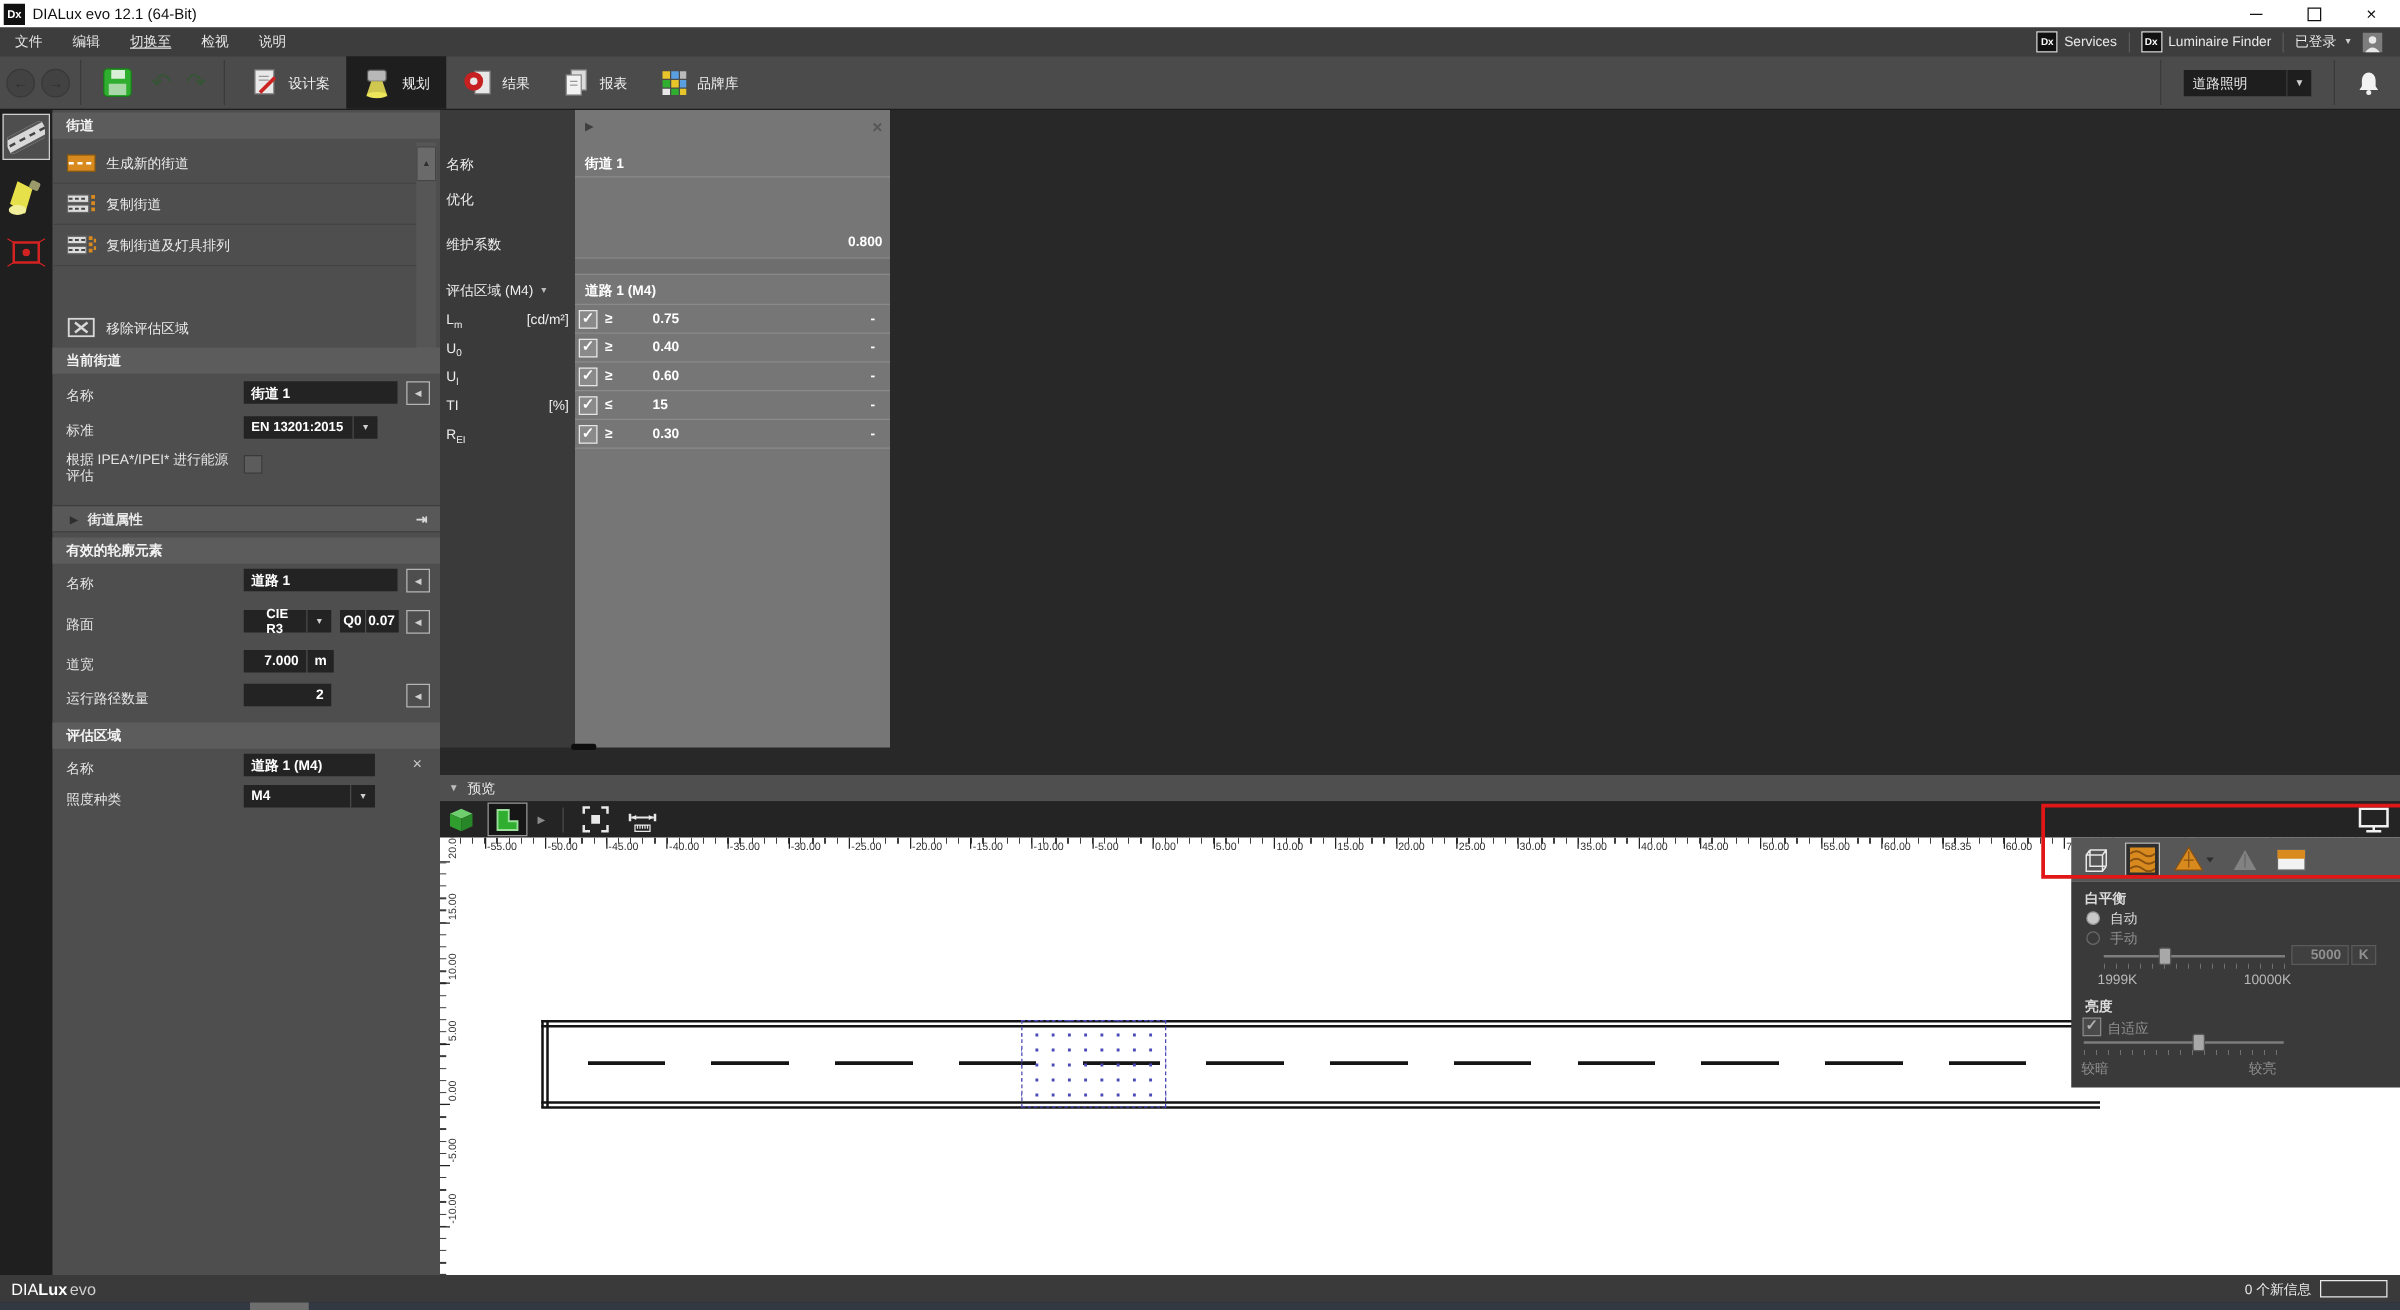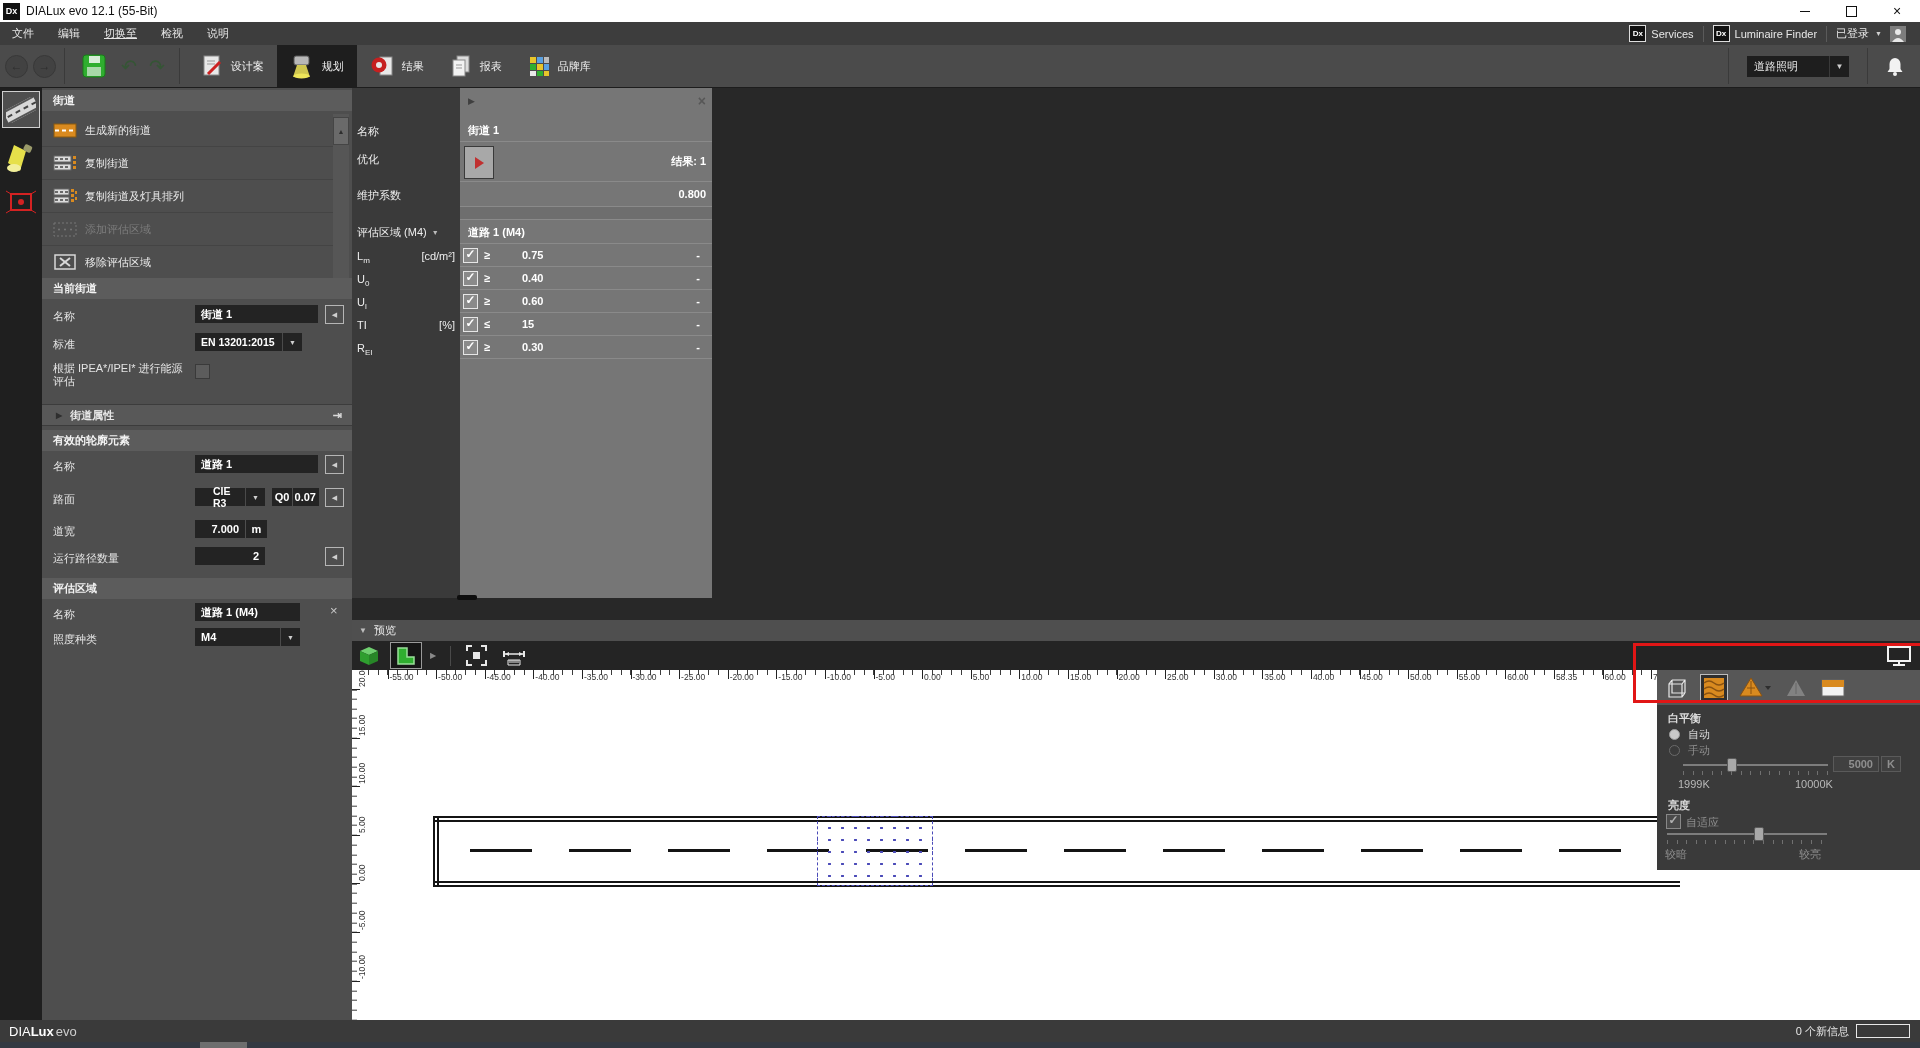--- a/index.html
+++ b/index.html
@@ -101,21 +101,21 @@
   .bottomstrip{left:0;top:1042px;width:1920px;height:6px;background:#333942;}
   svg{display:block;}
 </style>
 </head>
 <body>
 
 <div id="app">
 
   <div class="abs titlebar">
     <div class="dxlogo">Dx</div>
-    <span style="font-size:12px;">DIALux evo 12.1  (55-Bit)</span>
+    <span style="font-size:12px;">DIALux evo 12.1  (64-Bit)</span>
     <div style="margin-left:auto;display:flex;">
       <div class="wbtn">
           <span style="width:10px;height:1px;background:#111;display:inline-block;"></span>
         </div>
       <div class="wbtn">
           <span style="width:9px;height:9px;border:1px solid #111;display:inline-block;"></span>
         </div>
       <div class="wbtn" style="font-size:14px;">×</div>
     </div>
   </div>
@@ -290,29 +290,20 @@
           <rect x="1" y="1" width="17" height="6" fill="#dcdcdc" stroke="#666"></rect>
           <line x1="2" y1="4" x2="17" y2="4" stroke="#444" stroke-width="1.5" stroke-dasharray="3 2"></line>
           <rect x="1" y="9" width="17" height="6" fill="#dcdcdc" stroke="#666"></rect>
           <line x1="2" y1="12" x2="17" y2="12" stroke="#444" stroke-width="1.5" stroke-dasharray="3 2"></line>
           <rect x="20" y="1" width="3" height="3" fill="#d98a1f"></rect>
           <rect x="20" y="6" width="3" height="3" fill="#d98a1f"></rect>
           <rect x="20" y="11" width="3" height="3" fill="#d98a1f"></rect>
         </svg>
       <span>复制街道</span>
     </div>
-    <div class="cmd dis" style="top:125px;">
-      <svg width="24" height="15">
-          <rect x="1" y="1" width="22" height="13" fill="none" stroke="#777" stroke-dasharray="2 2"></rect>
-          <circle cx="6" cy="7.5" r="1" fill="#777"></circle>
-          <circle cx="12" cy="7.5" r="1" fill="#777"></circle>
-          <circle cx="18" cy="7.5" r="1" fill="#777"></circle>
-        </svg>
-      <span>添加评估区域</span>
-    </div>
     <div class="cmd" style="top:158px;">
       <svg width="24" height="16">
           <rect x="2" y="1" width="20" height="14" fill="none" stroke="#d8d8d8" stroke-width="1.5"></rect>
           <line x1="7" y1="4" x2="17" y2="12" stroke="#d8d8d8" stroke-width="2"></line>
           <line x1="17" y1="4" x2="7" y2="12" stroke="#d8d8d8" stroke-width="2"></line>
         </svg>
       <span>移除评估区域</span>
     </div>
 
     <div class="abs" style="left:291px;top:26px;width:16px;height:165px;background:#565656;">
@@ -395,28 +386,20 @@
       </div>
   </div>
   <div class="abs mid-content">
 
     <div class="mrow" style="top:0;height:30px;border-bottom:none;">
       <span class="abs" style="left:8px;top:8px;color:#3f3f3f;font-size:9px;">▶</span>
       <span class="abs" style="right:6px;top:5px;color:#575757;font-size:14px;font-weight:bold;">×</span>
     </div>
     <div class="mrow" style="top:30px;height:24px;">
       <span class="abs mval" style="left:8px;top:5px;">街道 1</span>
-    </div>
-    <div class="mrow" style="top:54px;height:40px;">
-      <div class="abs" style="left:4px;top:4px;width:28px;height:31px;background:#a8a8a8;border:1px solid #3a3a3a;display:flex;align-items:center;justify-content:center;">
-        <svg width="12" height="14">
-            <polygon points="2,1 11,7 2,13" fill="#c03030"></polygon>
-          </svg>
-      </div>
-      <span class="abs mval" style="right:6px;top:12px;">结果: 1</span>
     </div>
     <div class="mrow" style="top:94px;height:25px;">
       <span class="abs mval" style="right:6px;top:6px;">0.800</span>
     </div>
     <div class="mrow" style="top:119px;height:13px;background:#6e6e6e;"></div>
     <div class="mrow" style="top:132px;height:24px;">
       <span class="abs mval" style="left:8px;top:5px;">道路 1 (M4)</span>
     </div>
     <div>
         <div class="mrow" style="top:156px;height:23px;">

